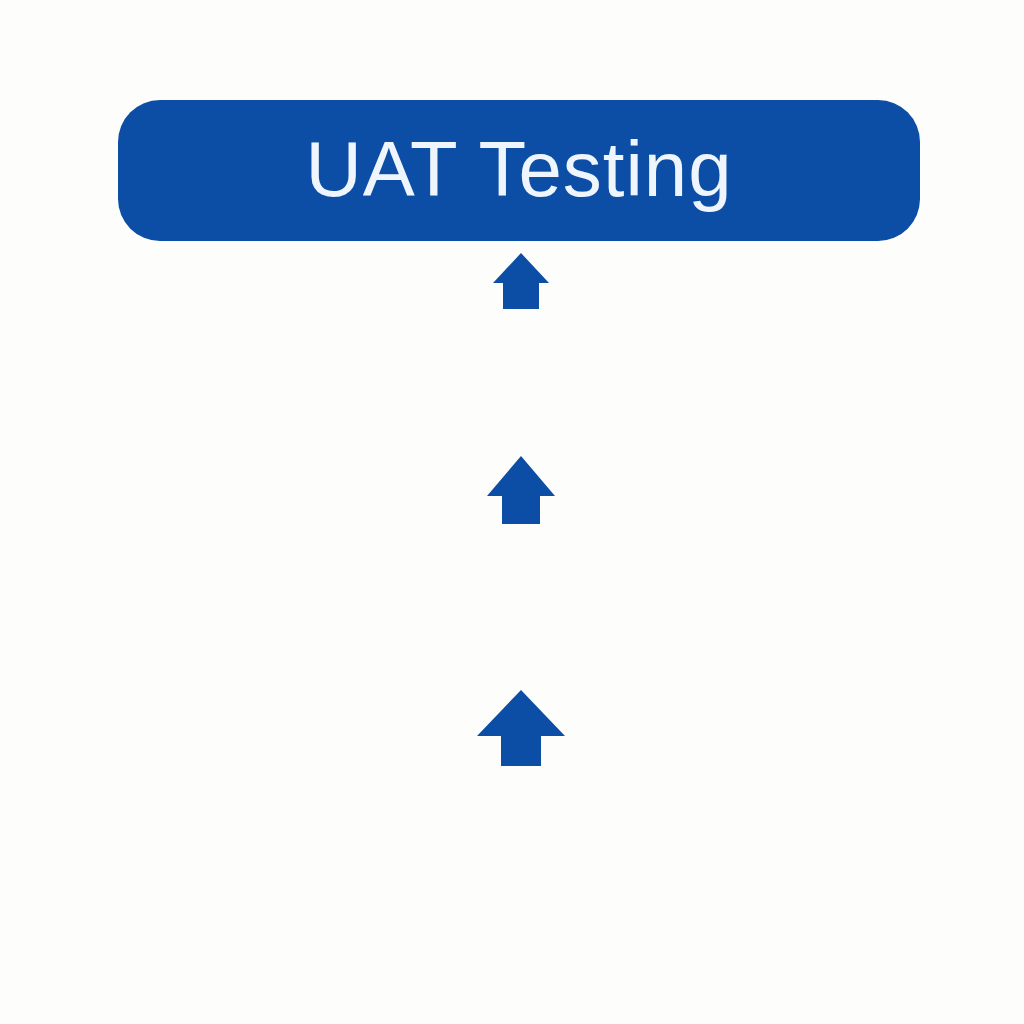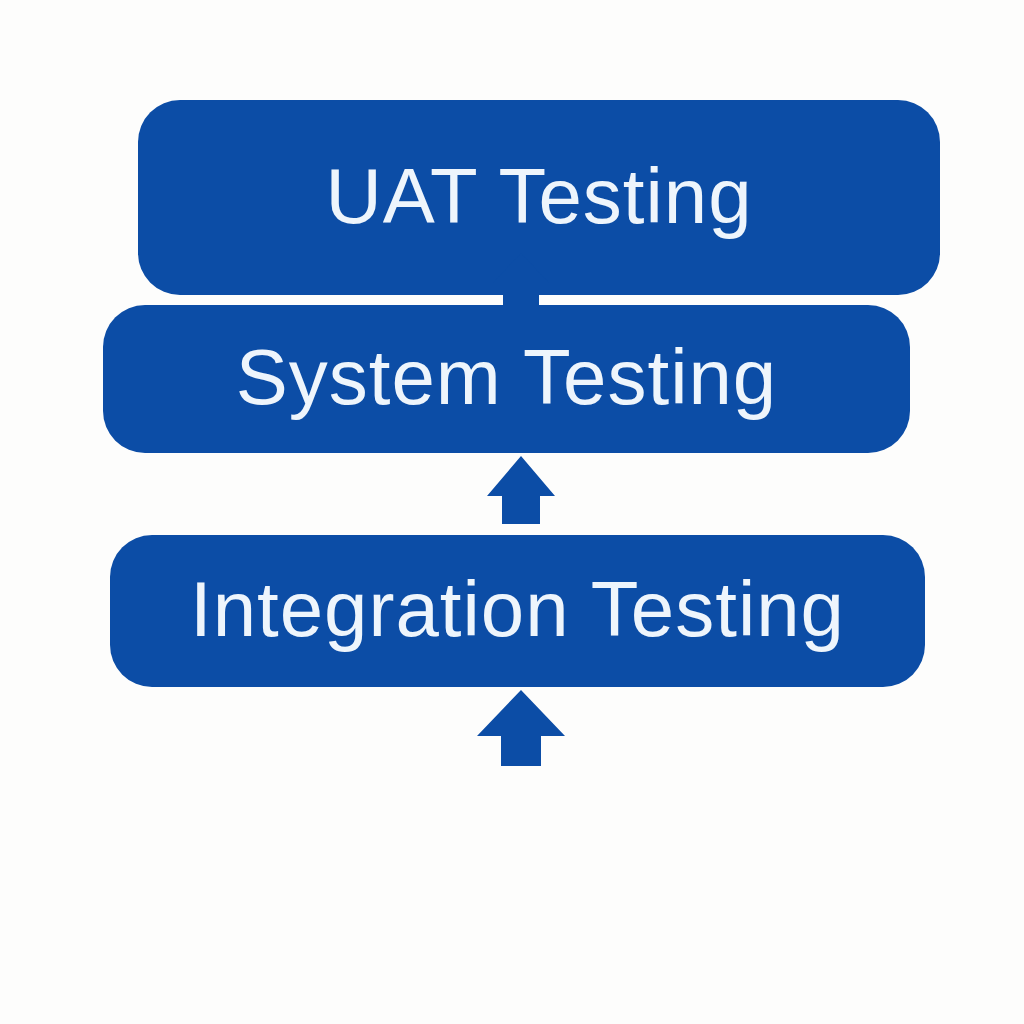--- a/index.html
+++ b/index.html
@@ -35,21 +35,21 @@
     line-height: 1;
     padding-bottom: 4px;
   }
   .arrow-up {
     position: absolute;
     display: block;
   }
   .arrow-up polygon { fill: var(--accent); }
 
   
-  #box-uat         { left: 118px; top: 100px; width: 802px; height: 195px; margin-left: 20px; }
+  #box-uat         { left: 118px; top: 100px; width: 802px; height: 141px; }
   #box-system      { left: 103px; top: 305px; width: 807px; height: 148px; }
   #box-integration { left: 110px; top: 535px; width: 815px; height: 152px; }
   #box-unit        { left: 113px; top: 765px; width: 809px; height: 153px; }
 
   #arrow-1 { left: 493px; top: 253px; }
   #arrow-2 { left: 487px; top: 456px; }
   #arrow-3 { left: 477px; top: 690px; }
 </style>
 </head>
 <body>
@@ -57,30 +57,24 @@
 <div class="canvas">
 
   <div class="stage-box" id="box-uat">
     <span class="stage-label">UAT Testing</span>
   </div>
 
   <svg class="arrow-up" id="arrow-1" width="56" height="56" viewBox="0 0 56 56" aria-hidden="true">
     <polygon points="28,0 56,30 46,30 46,56 10,56 10,30 0,30"></polygon>
   </svg>
 
-  <div class="stage-box" id="box-system">
-    <span class="stage-label">System Testing</span>
-  </div>
 
   <svg class="arrow-up" id="arrow-2" width="68" height="68" viewBox="0 0 68 68" aria-hidden="true">
     <polygon points="34,0 68,40 53,40 53,68 15,68 15,40 0,40"></polygon>
   </svg>
 
-  <div class="stage-box" id="box-integration">
-    <span class="stage-label">Integration Testing</span>
-  </div>
 
   <svg class="arrow-up" id="arrow-3" width="88" height="76" viewBox="0 0 88 76" aria-hidden="true">
     <polygon points="44,0 88,46 64,46 64,76 24,76 24,46 0,46"></polygon>
   </svg>
 
 
 </div>
 
 </body></html>

